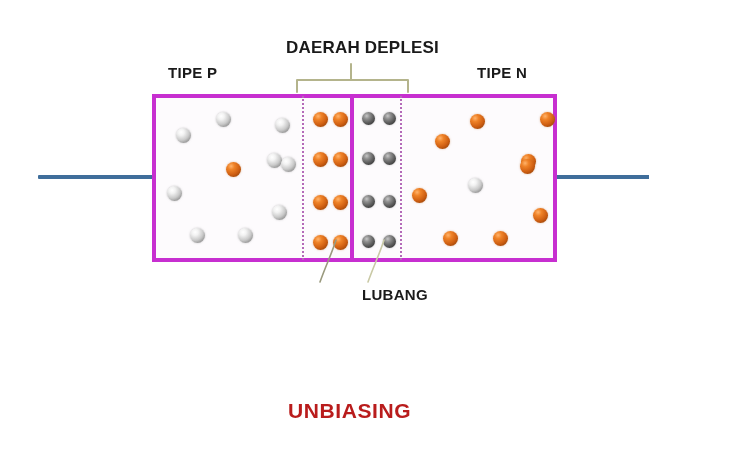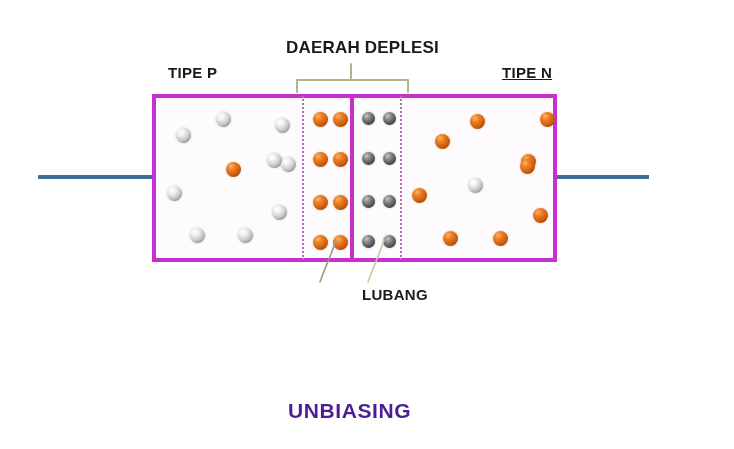--- a/index.html
+++ b/index.html
@@ -33,43 +33,42 @@
     font-size: 17px;
     letter-spacing: 0.2px;
   }
   #tipe-p-label {
     left: 168px;
     top: 64px;
     font-size: 15px;
     letter-spacing: 0.3px;
   }
   #tipe-n-label {
-    left: 502px;
+    left: 477px;
     top: 64px;
     font-size: 15px;
     letter-spacing: 0.3px;
-    text-decoration: underline;
   }
   #elektron-label {
     left: 240px;
     top: 286px;
     font-size: 15px;
     letter-spacing: 0.3px;
   }
   #lubang-label {
     left: 362px;
     top: 286px;
     font-size: 15px;
     letter-spacing: 0.3px;
   }
   #unbiasing-label {
     left: 288px;
     top: 399px;
     font-size: 21px;
-    color: #4c1d95;
+    color: #b91c1c;
     letter-spacing: 0.6px;
   }
 
   
   .lead {
     position: absolute;
     height: 4px;
     top: 175px;
     background: #3f6e9b;
     border-radius: 1px;

